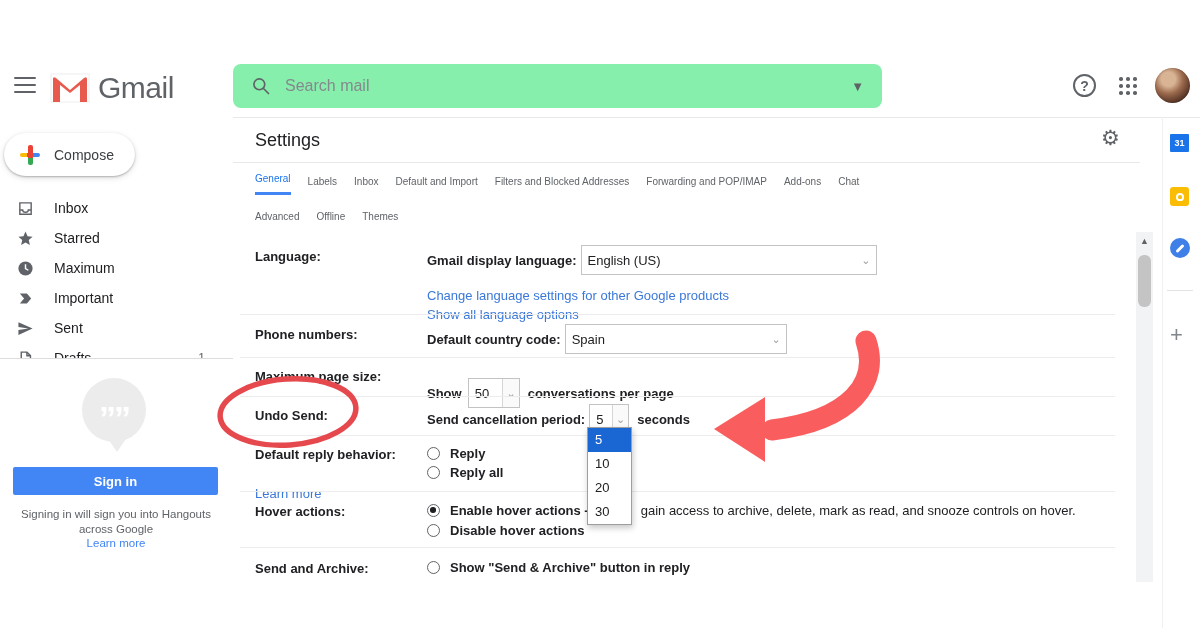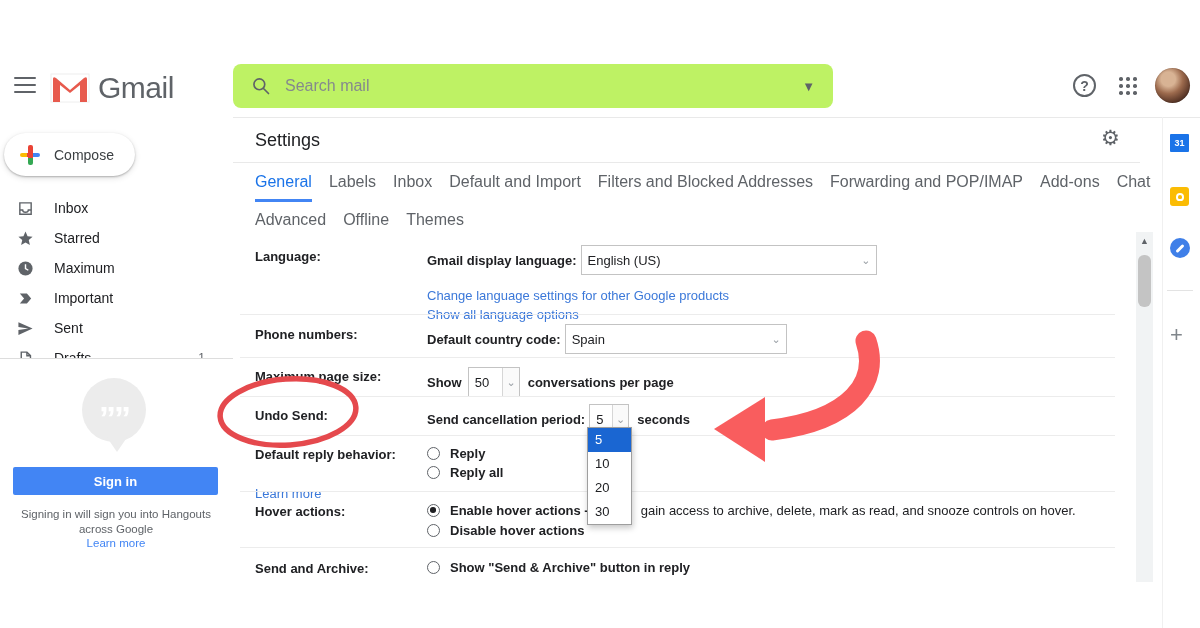--- a/index.html
+++ b/index.html
@@ -6,21 +6,21 @@
   html,body { background:#fff; }
   .stage { position:relative; width:1200px; height:628px; background:#fff; overflow:hidden;
            font-family:"Liberation Sans", sans-serif; color:#202124; }
   .abs { position:absolute; }
 
   
   .hamburger { left:14px; top:77px; width:22px; height:16px; display:flex; flex-direction:column; justify-content:space-between; cursor:pointer; }
   .hamburger span { display:block; height:2.4px; background:#5f6368; border-radius:1px; }
   .gmail-logo { left:50px; top:71px; display:flex; align-items:center; gap:8px; }
   .gmail-word { font-size:30px; color:#5f6368; letter-spacing:-0.5px; }
-  .searchbar { left:233px; top:64px; width:600px; height:44px; background:#bef264; border-radius:8px; display:flex; align-items:center; padding:10px 18px; }
+  .searchbar { left:233px; top:64px; width:649px; height:44px; background:#86efac; border-radius:8px; display:flex; align-items:center; padding:10px 18px; }
   .searchbar input { flex:1; border:none; outline:none; background:transparent; font-size:16px; color:#5f6368; font-family:"Liberation Sans",sans-serif; margin-left:14px; }
   .searchbar input::placeholder { color:#85898d; }
   .search-caret { color:#5f6368; font-size:13px; margin-left:8px; }
   .help-icon { left:1073px; top:74px; width:23px; height:23px; border:2px solid #5f6368; border-radius:50%; color:#5f6368; font-size:14px; font-weight:bold; display:flex; align-items:center; justify-content:center; }
   .apps-grid { left:1119px; top:77px; width:18px; height:18px; display:grid; grid-template-columns:repeat(3,1fr); gap:3.5px; }
   .apps-grid i { width:3.5px; height:3.5px; background:#5f6368; border-radius:50%; }
   .avatar { left:1155px; top:68px; width:35px; height:35px; border-radius:50%;
             background:radial-gradient(circle at 38% 32%, #d8b394 0 22%, #9c6a4d 45%, #5a3728 72%, #241611 100%); box-shadow:inset 0 0 0 1px rgba(0,0,0,.08); }
   .hdr-line { left:233px; top:117px; width:967px; height:1px; background:#e9e9e9; }
 
@@ -44,21 +44,21 @@
   .hang-bubble:after { content:""; position:absolute; left:24px; top:58px; width:0; height:0; border-left:11px solid transparent; border-right:11px solid transparent; border-top:16px solid #ececec; }
   .hang-quotes { color:#fff; font-size:34px; font-weight:bold; letter-spacing:-2px; line-height:10px; margin-top:16px; }
   .signin-btn { left:13px; top:467px; width:205px; height:28px; background:#4285f4; color:#fff; font-size:13px; font-weight:bold; display:flex; align-items:center; justify-content:center; border-radius:2px; cursor:pointer; }
   .signin-msg { left:10px; top:507px; width:212px; text-align:center; font-size:11.5px; color:#5f6368; line-height:15px; }
   .signin-learn { left:10px; top:537px; width:212px; text-align:center; font-size:11.5px; color:#4285f4; cursor:pointer; }
 
   
   .page-title { left:255px; top:130px; font-size:18px; color:#202124; }
   .gear { left:1101px; top:126px; font-size:21px; color:#5f6368; cursor:pointer; }
   .title-line { left:233px; top:162px; width:907px; height:1px; background:#e9e9e9; }
-  .tabs { left:255px; display:flex; gap:17px; font-size:16px; color:#5f6368; font-weight:500; }
+  .tabs { left:255px; display:flex; gap:17px; font-size:10px; color:#5f6368; font-weight:500;align-items:flex-end; }
   .tabs-r1 { top:173px; }
   .tabs-r2 { top:211px; }
   .tab { padding-bottom:8px; cursor:pointer; white-space:nowrap; }
   .tab.active { color:#1a73e8; border-bottom:3px solid #4285f4; }
 
   
   .srow-label { position:absolute; left:255px; width:165px; font-size:13px; font-weight:bold; color:#202124; }
   .ctrl { position:absolute; left:427px; font-size:13px; color:#202124; display:flex; align-items:center; }
   .b { font-weight:bold; }
   .divider { position:absolute; left:240px; width:875px; height:1px; background:#ececec; }
@@ -233,21 +233,21 @@
   <div class="ctrl" style="top:324px">
     <span class="b">Default country code:</span>
     <span class="gsel" style="width:222px; margin-left:4px">
       <span class="val">Spain</span>
       <span class="car">⌄</span>
     </span>
   </div>
   <div class="divider" style="top:357px"></div>
 
   <div class="srow-label" style="top:369px">Maximum page size:</div>
-  <div class="ctrl" style="top:367px">
+  <div class="ctrl" style="top:378px">
     <span class="b">Show</span>
     <span class="gsel small" style="width:52px; margin-left:6px">
       <span class="val">50</span>
       <span class="car">⌄</span>
     </span>
     <span class="b" style="margin-left:8px">conversations per page</span>
   </div>
   <div class="divider" style="top:396px"></div>
 
   <div class="srow-label" style="top:408px">Undo Send:</div>

